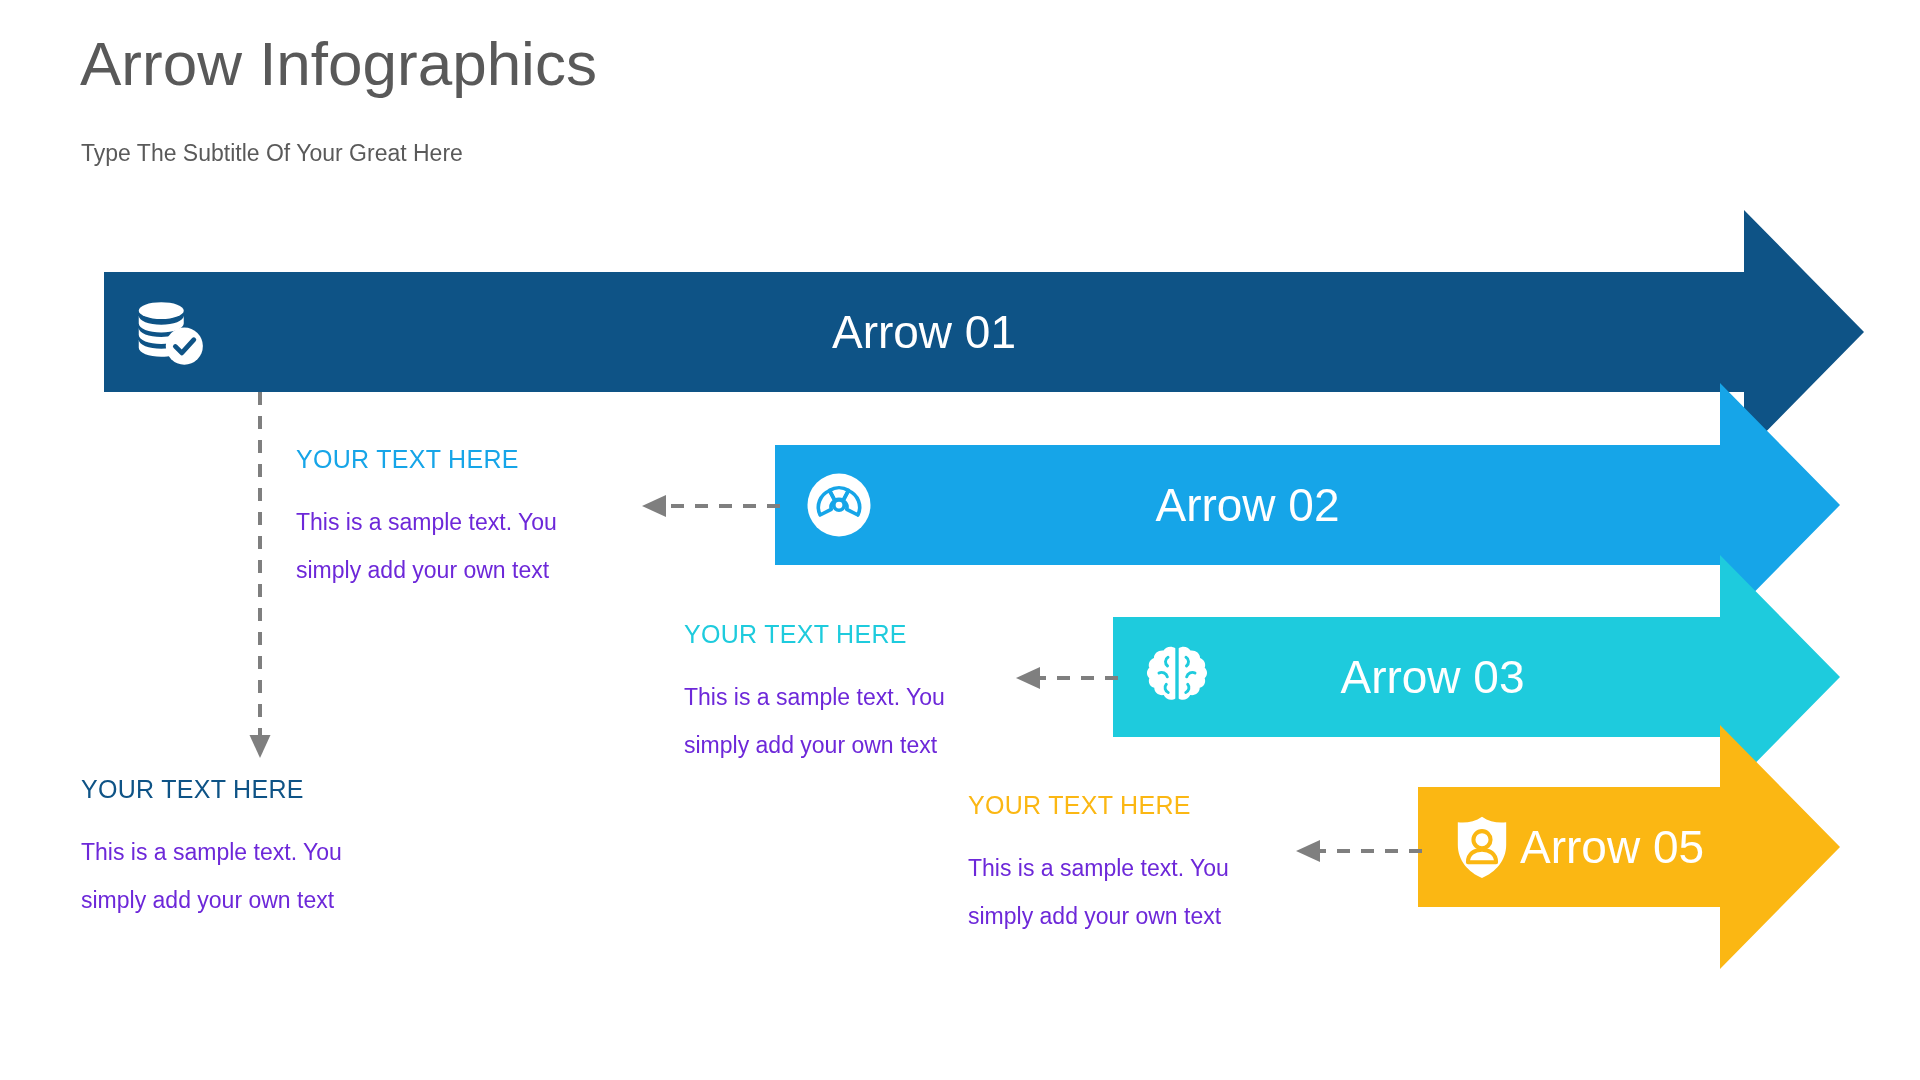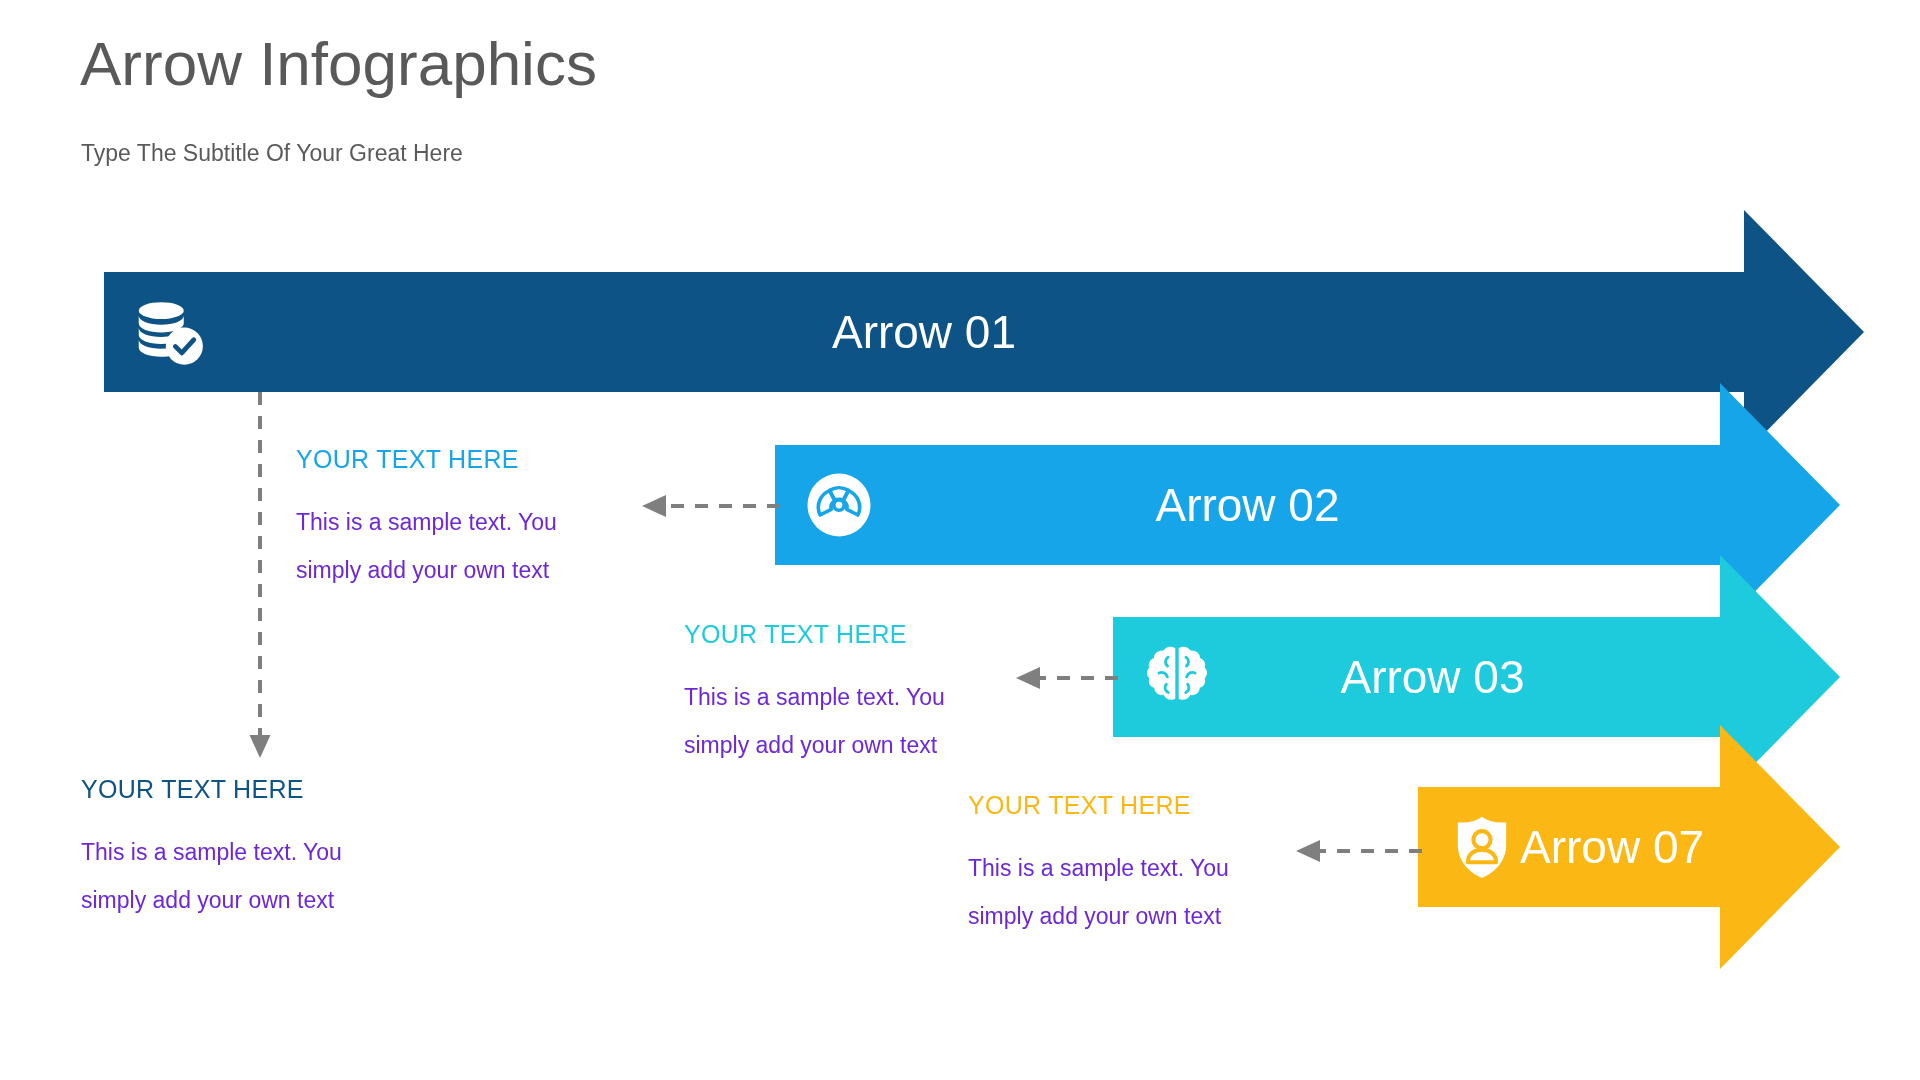--- a/index.html
+++ b/index.html
@@ -181,21 +181,21 @@
     </svg>
     <div class="arrow-icon" style="left:28px;">
       <svg viewBox="0 0 64 64">
         <path d="M32 5 C25.5 9.5 18.0 11.0 10.5 10.0 L10.5 30.0
                  C10.5 44.0 20.0 54.5 32 59.5 C44.0 54.5 53.5 44.0 53.5 30.0
                  L53.5 10.0 C46.0 11.0 38.5 9.5 32 5 Z" fill="#ffffff"></path>
         <circle cx="32" cy="25.5" r="7.6" fill="none" stroke="#fbb713" stroke-width="3.6"></circle>
         <path d="M19.5 45.5 C19.5 38.2 25.1 34.5 32 34.5 C38.9 34.5 44.5 38.2 44.5 45.5 Z" fill="none" stroke="#fbb713" stroke-width="3.6" stroke-linejoin="round"></path>
       </svg>
     </div>
-    <div class="arrow-label" style="left:102px;">Arrow 07</div>
+    <div class="arrow-label" style="left:102px;">Arrow 05</div>
   </div>
 
   <svg class="connector" style="left:246px; top:392px; width:28px; height:372px;" viewBox="0 0 28 372">
     <line x1="14" y1="0" x2="14" y2="344" stroke="#7f7f7f" stroke-width="4" stroke-dasharray="13 11"></line>
     <path d="M14 366 L3.5 343 L24.5 343 Z" fill="#7f7f7f"></path>
   </svg>
 
   <svg class="connector" style="left:640px; top:493px; width:140px; height:26px;" viewBox="0 0 140 26">
     <line x1="140" y1="13" x2="26" y2="13" stroke="#7f7f7f" stroke-width="4" stroke-dasharray="13 11"></line>
     <path d="M2 13 L26 2 L26 24 Z" fill="#7f7f7f"></path>

